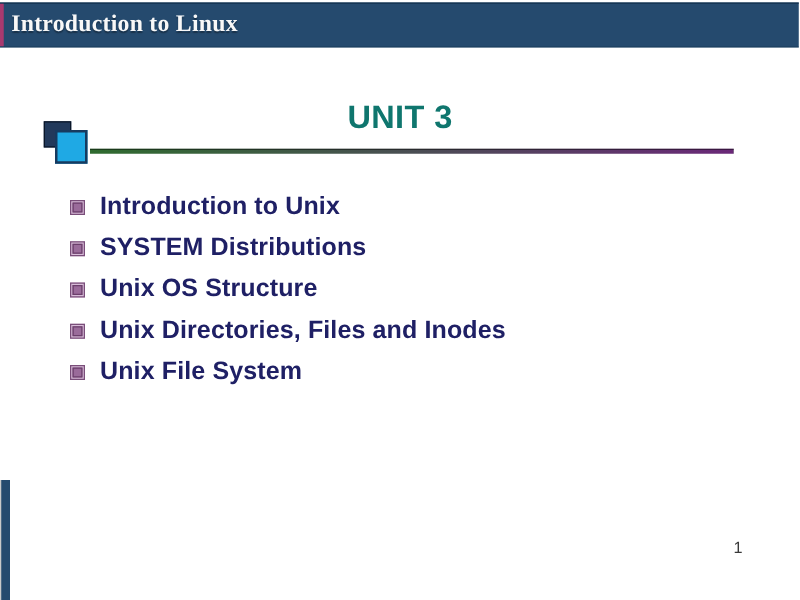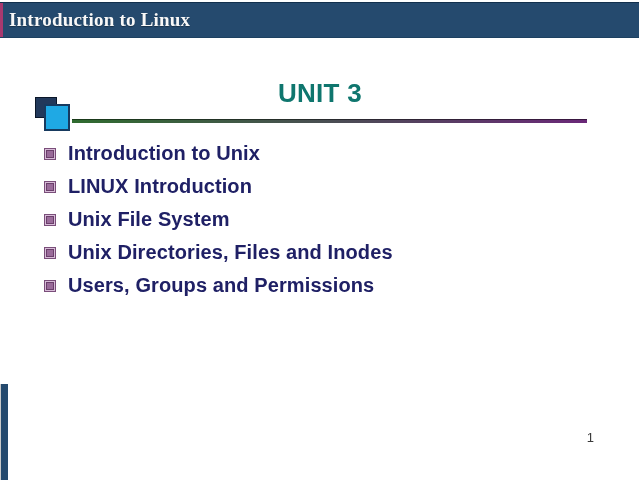--- a/index.html
+++ b/index.html
@@ -77,21 +77,21 @@
     background: linear-gradient(90deg, #2f6b2f 0%, #4a4e53 50%, #6a2878 100%);
     border-top: 1px solid rgba(0,0,0,0.45);
     box-sizing: border-box;
     z-index: 0;
   }
 
   
   .bullet-list {
     position: absolute;
     left: 44px; top: 137px;
-    margin: 0; padding: 0;
+    margin: 12px; padding: 0;
     list-style: none;
   }
   .bullet-item {
     height: 33px;
     display: flex;
     align-items: center;
   }
   .bullet-icon {
     width: 12px; height: 12px;
     box-sizing: border-box;
@@ -151,32 +151,32 @@
   <div class="deco-square-light"></div>
   <div class="title-divider"></div>
 
   <ul class="bullet-list">
     <li class="bullet-item">
       <span class="bullet-icon"></span>
       <span class="bullet-label">Introduction to Unix</span>
     </li>
     <li class="bullet-item">
       <span class="bullet-icon"></span>
-      <span class="bullet-label">LINUX Introduction</span>
+      <span class="bullet-label">SYSTEM Distributions</span>
     </li>
     <li class="bullet-item">
       <span class="bullet-icon"></span>
-      <span class="bullet-label">Unix File System</span>
+      <span class="bullet-label">Unix OS Structure</span>
     </li>
     <li class="bullet-item">
       <span class="bullet-icon"></span>
       <span class="bullet-label">Unix Directories, Files and Inodes</span>
     </li>
     <li class="bullet-item">
       <span class="bullet-icon"></span>
-      <span class="bullet-label">Users, Groups and Permissions</span>
+      <span class="bullet-label">Unix File System</span>
     </li>
   </ul>
 
   <div class="bottom-left-bar"></div>
   <div class="page-number">1</div>
 
 </div>
 
 </body></html>

